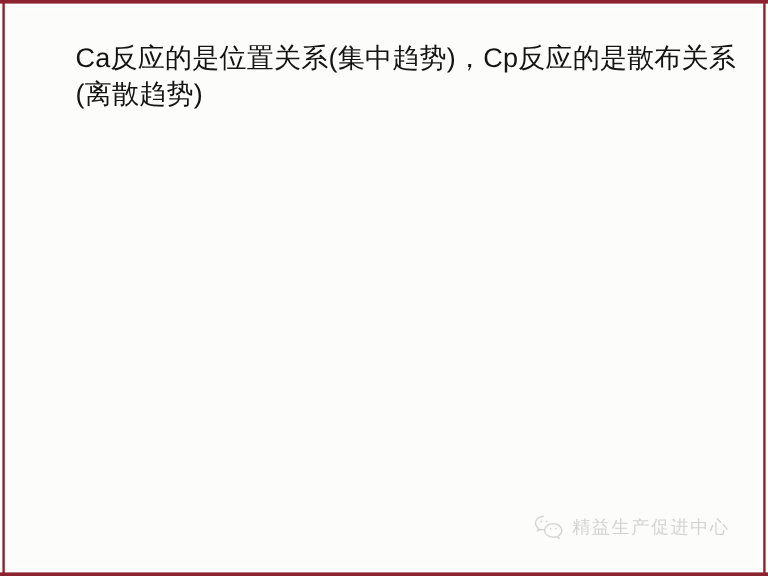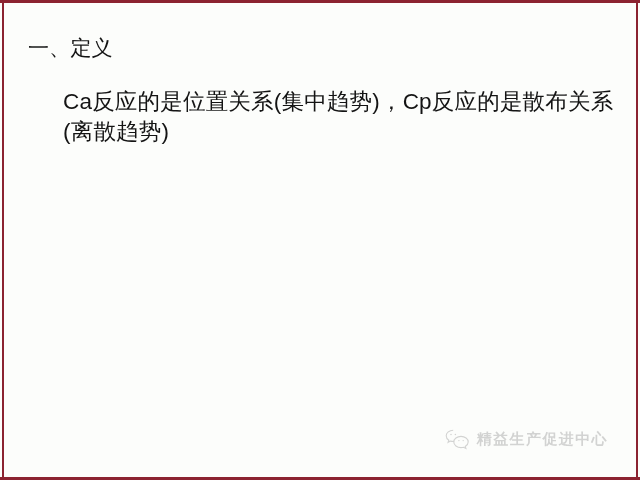--- a/index.html
+++ b/index.html
@@ -85,38 +85,36 @@
   .watermark .wm-icon {
     display: block;
     width: 26px;
     height: 22px;
   }
   .watermark .wm-text {
     font-size: 15px;
     color: #9a9a9a;
     letter-spacing: 1.4px;
     white-space: nowrap;
-    font-weight: bold;
   }
 </style>
 </head>
 <body>
 
 <div id="slide">
 
   <div class="edge edge-top"></div>
   <div class="edge edge-bottom"></div>
   <div class="edge edge-left"></div>
   <div class="edge edge-right"></div>
 
   <div class="inner-frame">
 
     <div class="content">
 
-      <p class="para heading">一、定义</p>
 
 
 
 
       <p class="para body last">Ca反应的是位置关系(集中趋势)，Cp反应的是散布关系(离散趋势)</p>
 
     </div>
 
     <div class="watermark">
       <span class="wm-icon-wrap">

